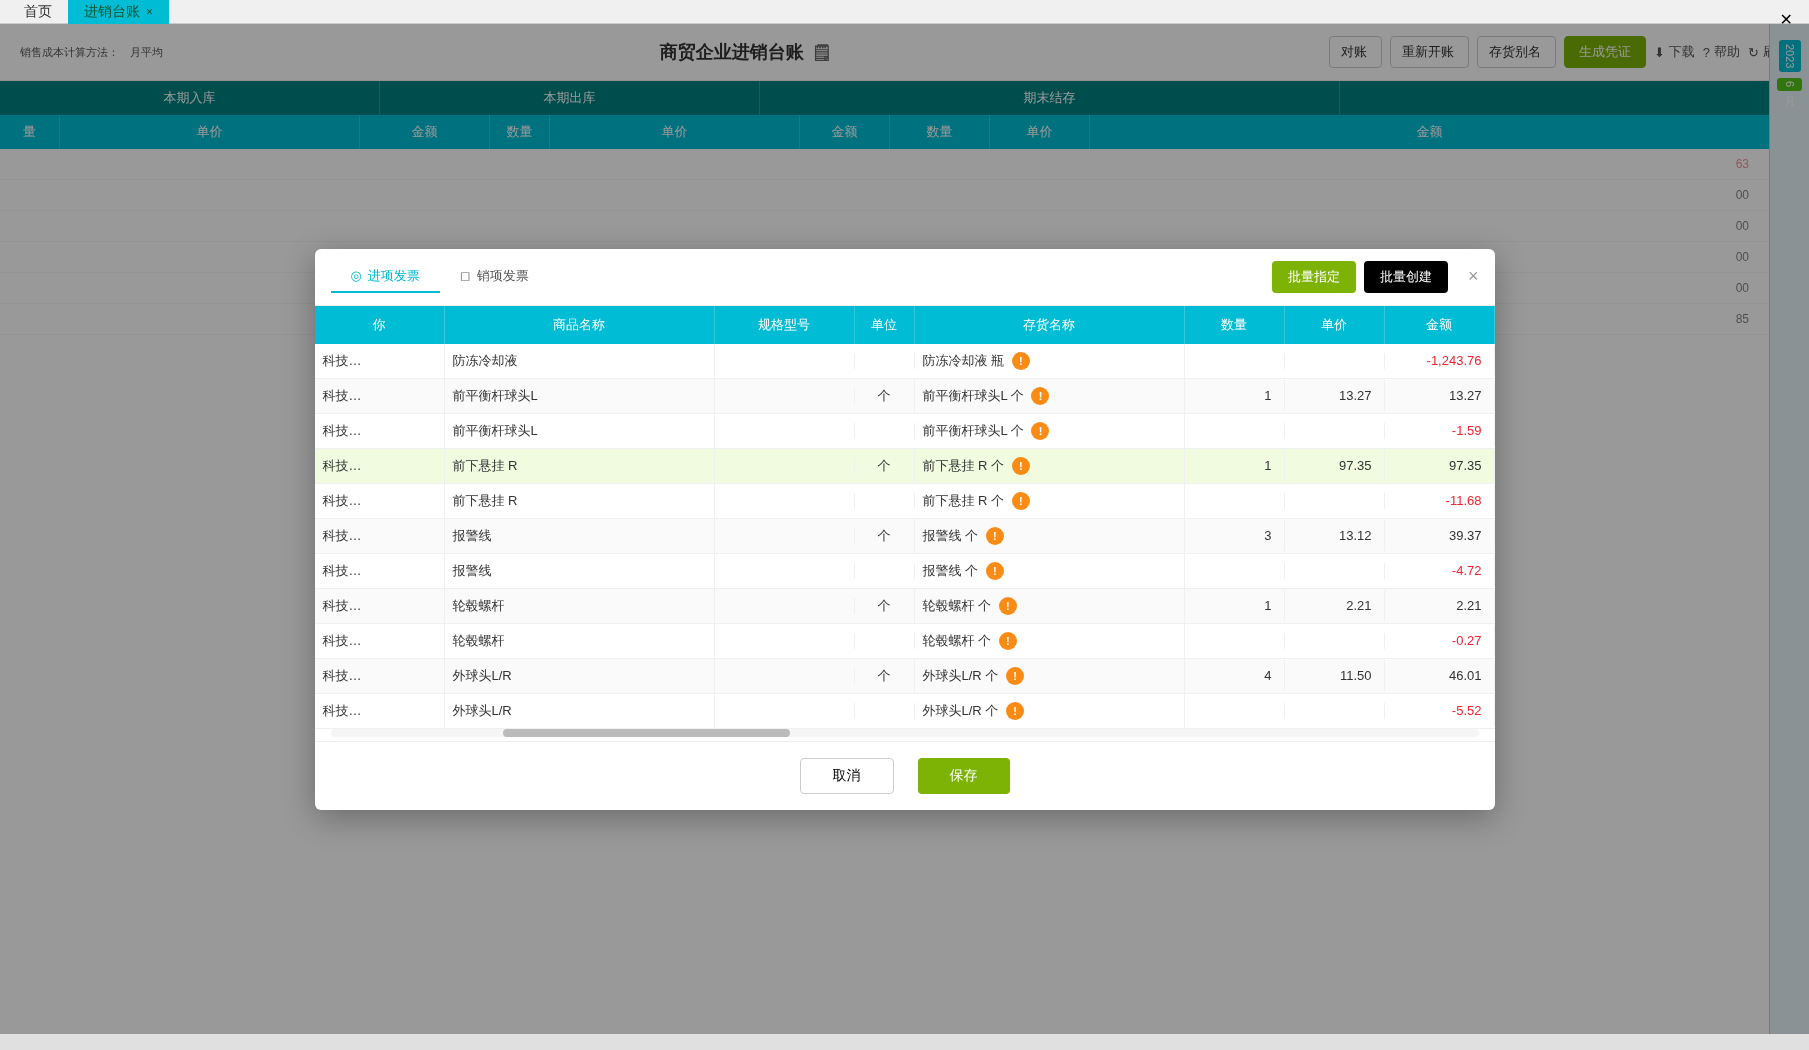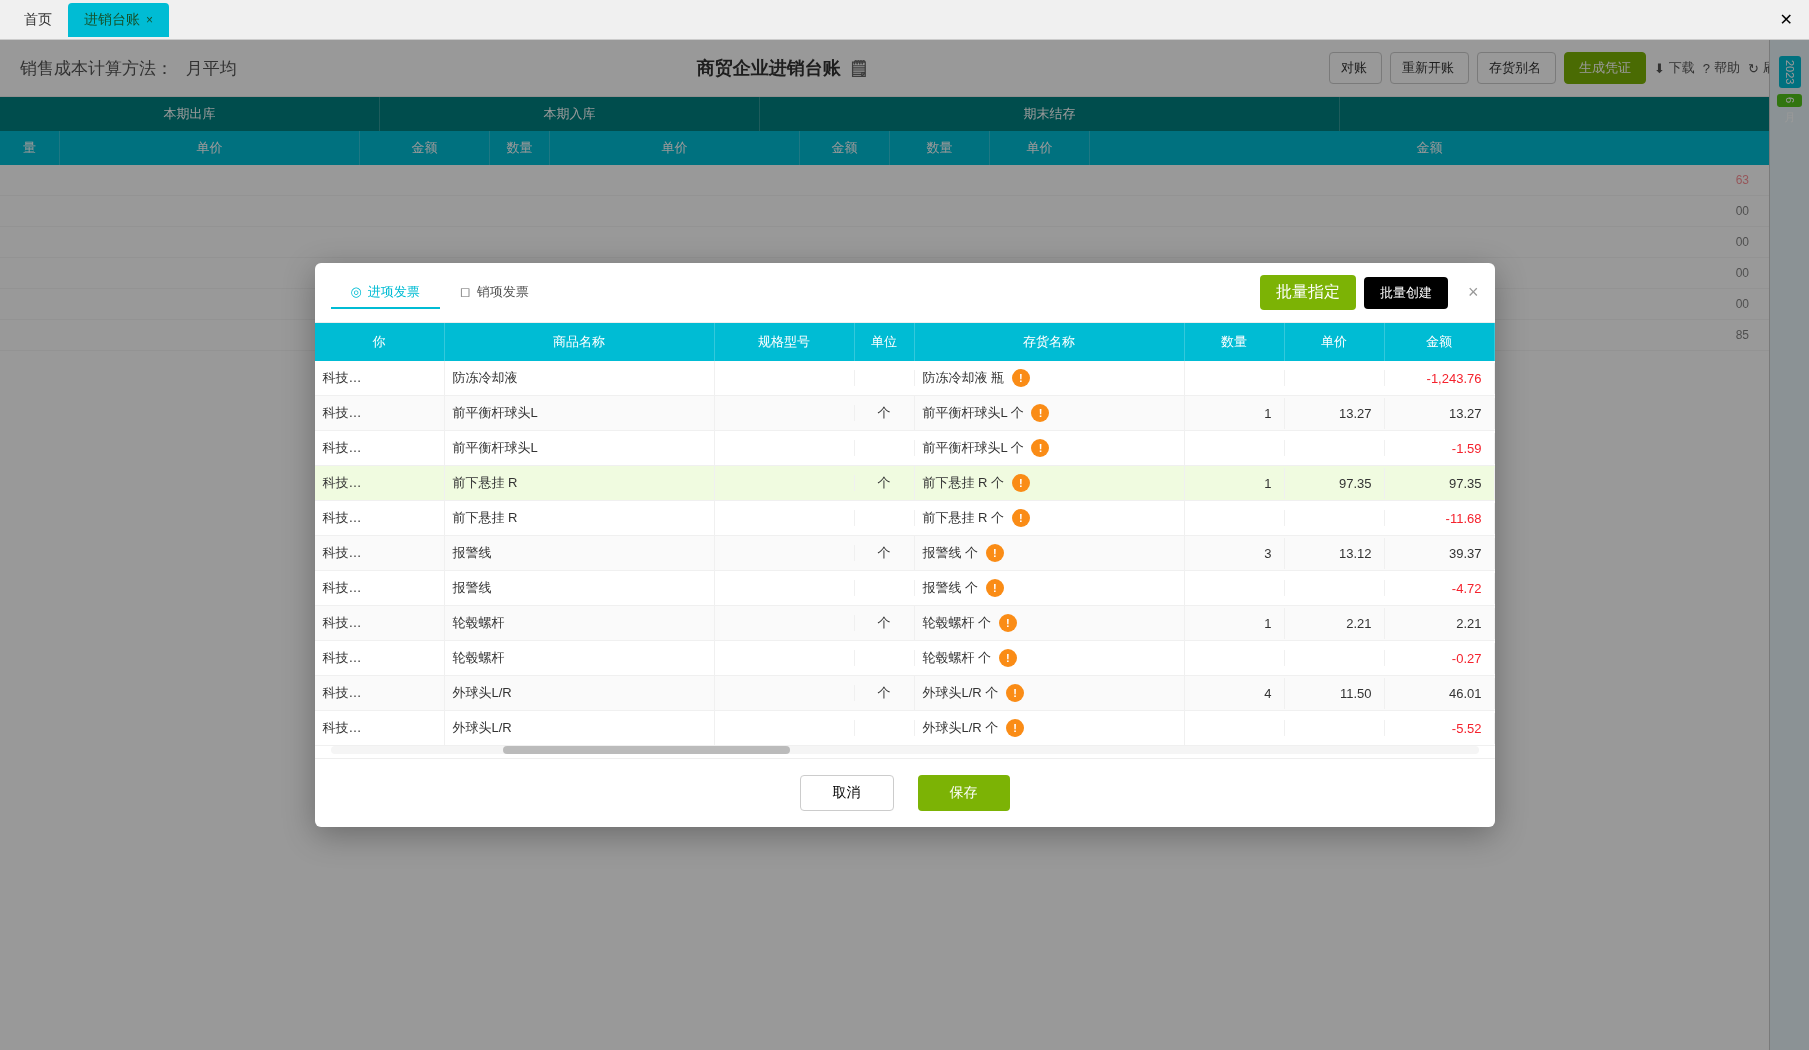--- a/index.html
+++ b/index.html
@@ -1,40 +1,40 @@
 <!DOCTYPE html>
 <html><head>
   <meta charset="utf-8">
   <style>
     * { box-sizing: border-box; margin: 0; padding: 0; }
     body { font-family: 'Microsoft YaHei', Arial, sans-serif; font-size: 13px; background: #e0e0e0; overflow: hidden; width: 1809px; height: 1050px; }
 
     
     .tab-bar {
-      display: flex; align-items: center; background: #f0f0f0; height: 40px; padding: 0 8px; border-bottom: 1px solid #ccc; position: relative;
+      display: flex; align-items: center; background: #f0f0f0; height: 24px; padding: 0 8px; border-bottom: 1px solid #ccc; position: relative;
     }
     .tab-item {
       padding: 8px 16px; cursor: pointer; font-size: 14px; color: #333; border-radius: 4px 4px 0 0;
     }
     .tab-item.active {
       background: #00bcd4; color: #14532d; display: flex; align-items: center; gap: 6px;
     }
     .tab-close { cursor: pointer; font-size: 12px; }
     .tab-close-main { position: absolute; right: 16px; top: 10px; font-size: 16px; cursor: pointer; }
 
     
     .main-content {
       background: #fff; height: calc(1050px - 40px); position: relative; overflow: hidden;
     }
 
     
     .toolbar {
       display: flex; align-items: center; justify-content: space-between; padding: 12px 20px; background: #fff; border-bottom: 1px solid #eee;
     }
-    .toolbar-left { font-size: 17px; color: #555; }
+    .toolbar-left { font-size: 11px; color: #555; }
     .toolbar-center { font-size: 18px; font-weight: bold; color: #333; display: flex; align-items: center; gap: 8px; }
     .toolbar-right { display: flex; gap: 8px; align-items: center; }
     .btn { padding: 6px 14px; border-radius: 4px; border: 1px solid #000000; cursor: pointer; font-size: 13px; background: #fff; color: #333; }
     .btn-green { background: #7cb305; color: #fff; border-color: #7cb305; }
     .btn-outline { background: #fff; color: #333; border: 1px solid #ccc; padding-left: 11px; }
     .icon-btn { display: flex; align-items: center; gap: 4px; cursor: pointer; color: #555; font-size: 13px; }
 
     
     .side-panel {
       position: absolute; right: 0; top: 0; bottom: 0; width: 40px; background: #e8f4f8; border-left: 1px solid #ccc;
@@ -52,21 +52,21 @@
     }
     .modal-header {
       display: flex; align-items: center; justify-content: space-between; padding: 12px 16px; border-bottom: 1px solid #eee;
     }
     .modal-tabs { display: flex; gap: 0; }
     .modal-tab {
       padding: 6px 20px; cursor: pointer; font-size: 13px; border-bottom: 2px solid transparent; color: #555; display: flex; align-items: center; gap: 6px;
     }
     .modal-tab.active { border-bottom: 2px solid #00bcd4; color: #00bcd4; }
     .modal-header-btns { display: flex; gap: 8px; align-items: center; }
-    .modal-btn-assign { background: #7cb305; color: #fff; border: none; padding: 7px 16px; border-radius: 4px; cursor: pointer; font-size: 16px; margin-left: 40px; }
+    .modal-btn-assign { background: #7cb305; color: #fff; border: none; padding: 7px 16px; border-radius: 4px; cursor: pointer; font-size: 13px; margin-left: 40px; }
     .modal-btn-create { background: #000000; color: #fff; border: none; padding: 7px 16px; border-radius: 4px; cursor: pointer; font-size: 13px; }
     .modal-close { cursor: pointer; font-size: 18px; color: #999; margin-left: 12px; }
 
     
     .modal-table { flex: 1; overflow-y: auto; }
     .modal-table-header {
       display: grid;
       grid-template-columns: 130px 270px 140px 60px 270px 100px 100px 110px;
       background: #00bcd4; color: #fff; position: sticky; top: 0; z-index: 10;
     }
@@ -131,22 +131,22 @@
         <span>帮助</span>
       </span>
       <span class="icon-btn">
         <span>↻</span>
         <span>刷新</span>
       </span>
     </div>
   </div>
 
   <div style="display:grid; grid-template-columns: 380px 380px 580px 1fr; background:#008080; color:#fff; text-align:center; margin-right:40px;">
+    <div style="padding:8px; border-right:1px solid rgba(255,255,255,0.2);">本期入库</div>
     <div style="padding:8px; border-right:1px solid rgba(255,255,255,0.2);">本期出库</div>
-    <div style="padding:8px; border-right:1px solid rgba(255,255,255,0.2);">本期入库</div>
     <div style="padding:8px; border-right:1px solid rgba(255,255,255,0.2);">期末结存</div>
     <div style="padding:8px;"></div>
   </div>
 
   <div style="display:grid; grid-template-columns: 60px 300px 130px 60px 250px 90px 100px 100px 1fr; background:#00bcd4; color:#fff; text-align:center; margin-right:40px;">
     <div style="padding:8px; border-right:1px solid rgba(255,255,255,0.2);">量</div>
     <div style="padding:8px; border-right:1px solid rgba(255,255,255,0.2);">单价</div>
     <div style="padding:8px; border-right:1px solid rgba(255,255,255,0.2);">金额</div>
     <div style="padding:8px; border-right:1px solid rgba(255,255,255,0.2);">数量</div>
     <div style="padding:8px; border-right:1px solid rgba(255,255,255,0.2);">单价</div>

